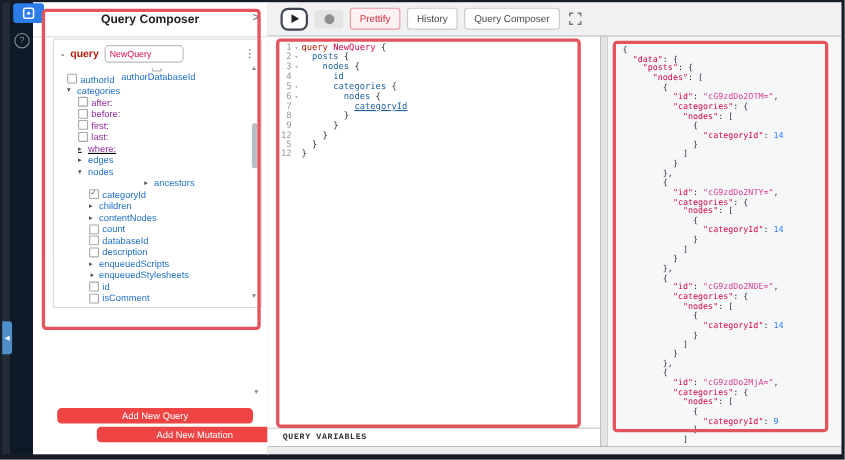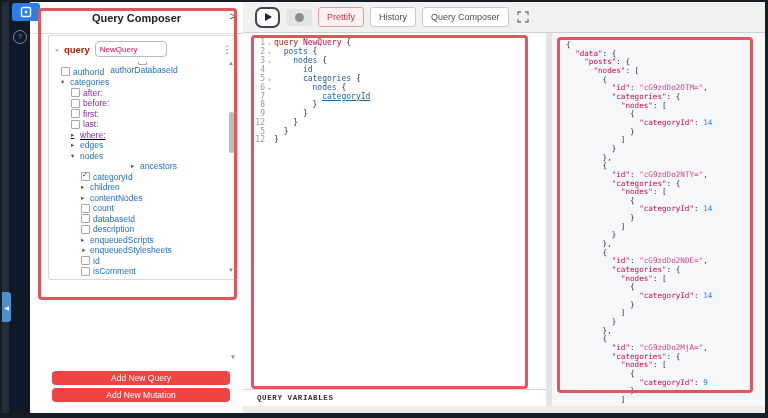--- a/index.html
+++ b/index.html
@@ -194,21 +194,21 @@
           </div>
         </div>
       <span class="sb-up">▲</span>
       <span class="sb-thumb"></span>
       <span class="sb-down">▼</span>
     </div>
 
     <span class="panel-down">▼</span>
 
     <button class="add-btn" style="top:369px;">Add New Query</button>
-    <button class="add-btn" style="top:386px;">Add New Mutation</button>
+    <button class="add-btn" style="top:386px;margin-left:36px;">Add New Mutation</button>
   </div>
 
   <div class="toolbar">
     <div class="play-btn">
       <div class="play-tri"></div>
     </div>
     <div class="circle-btn">
       <div class="circle-dot"></div>
     </div>
     <div class="tb-btn prettify">Prettify</div>

